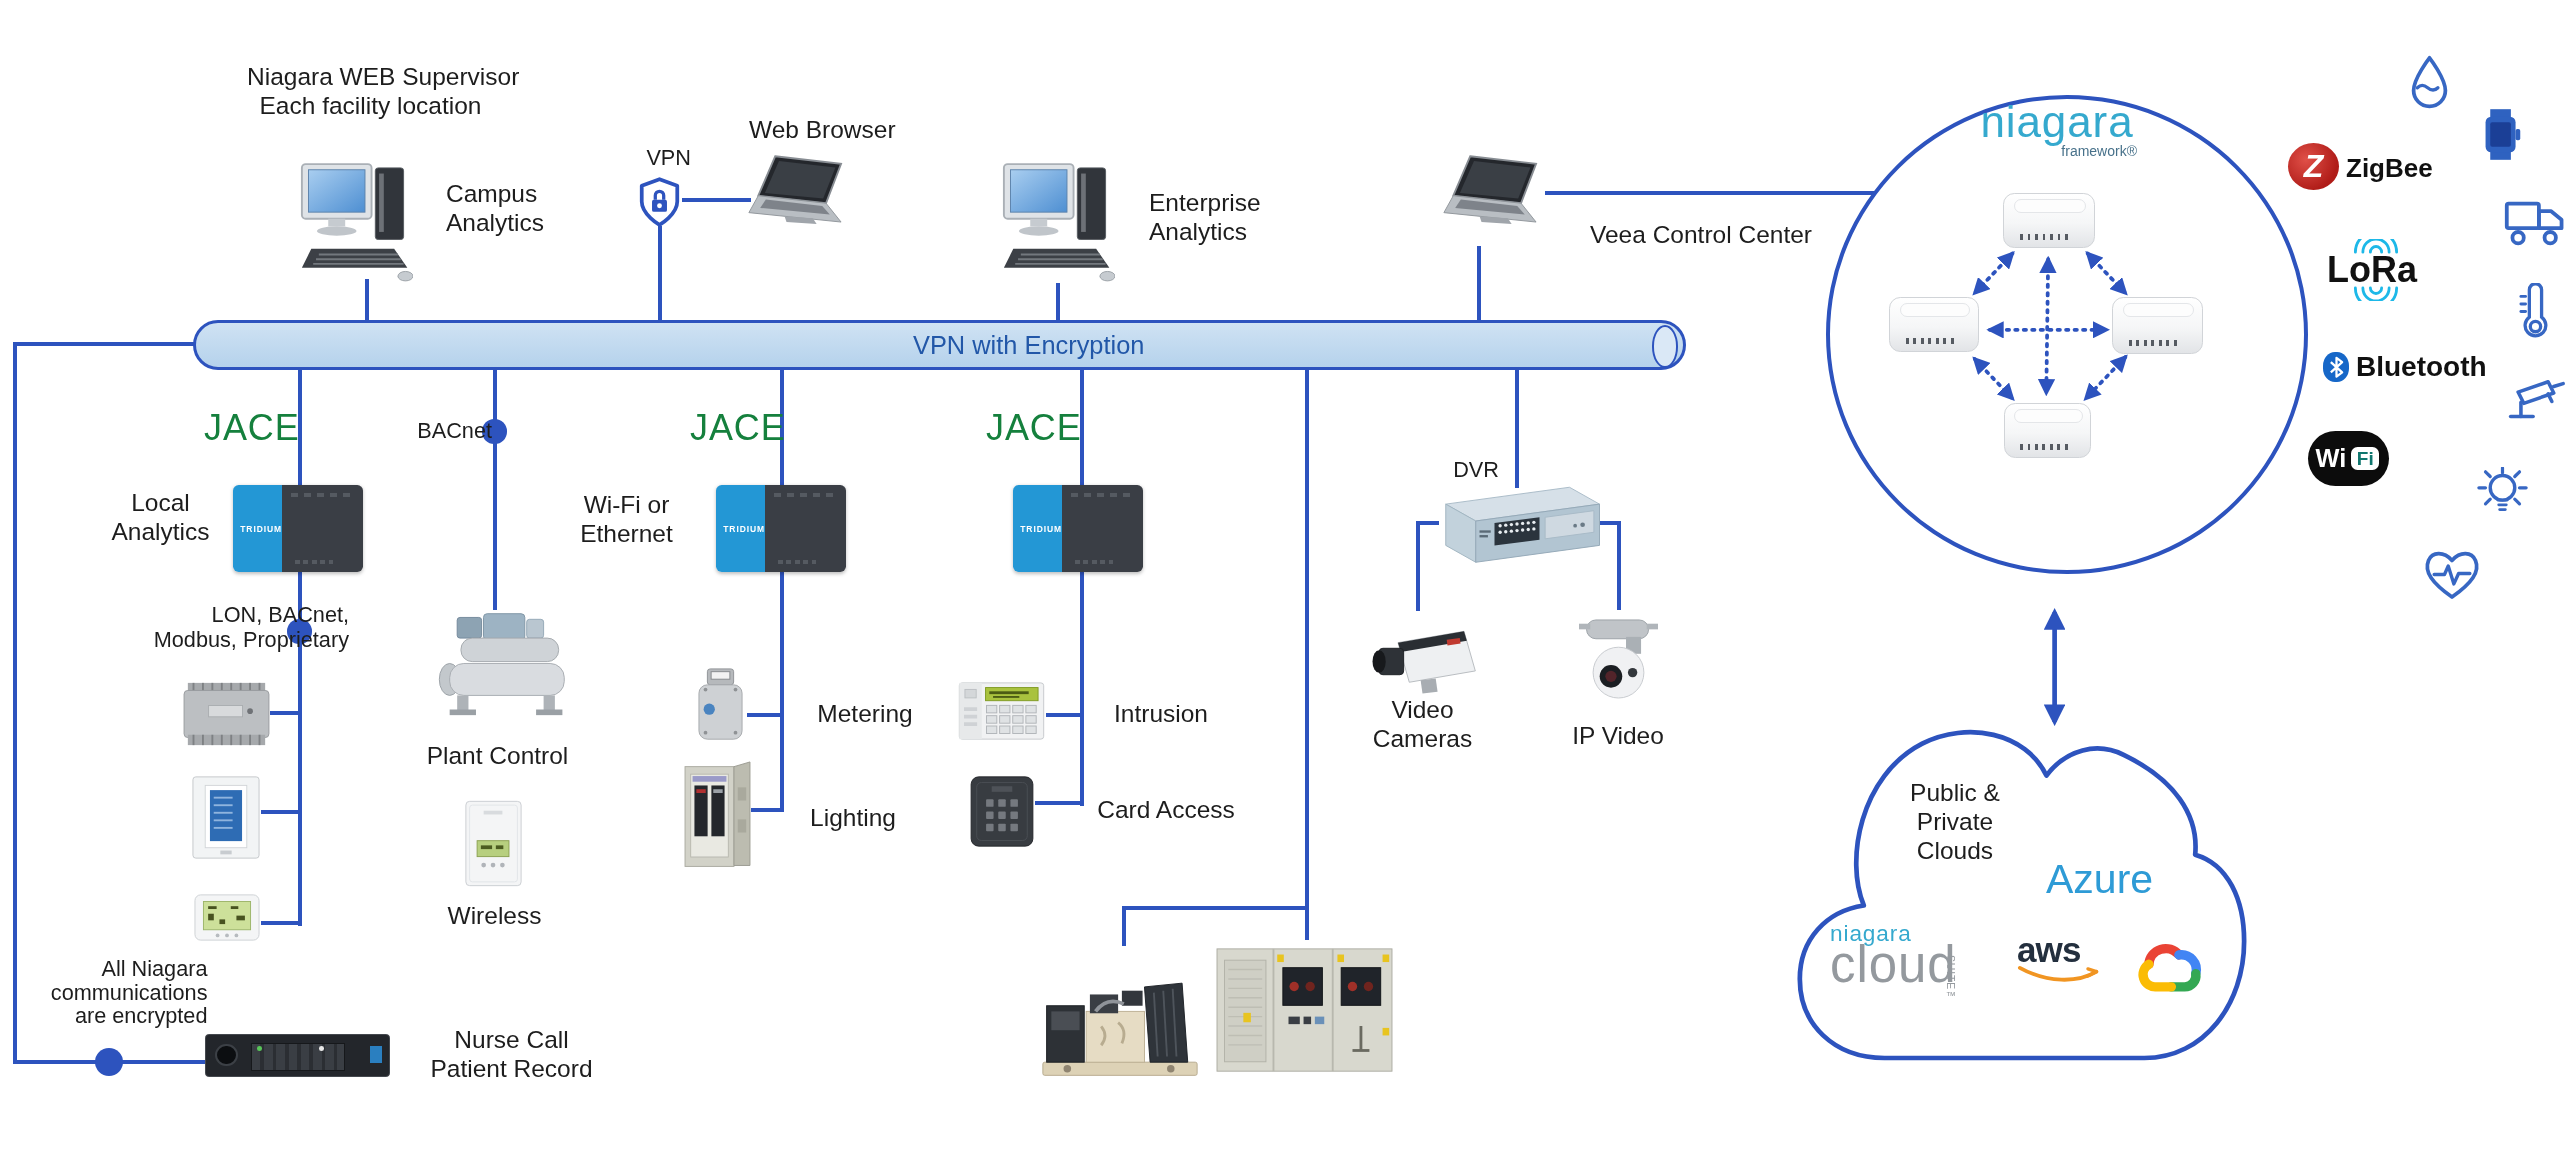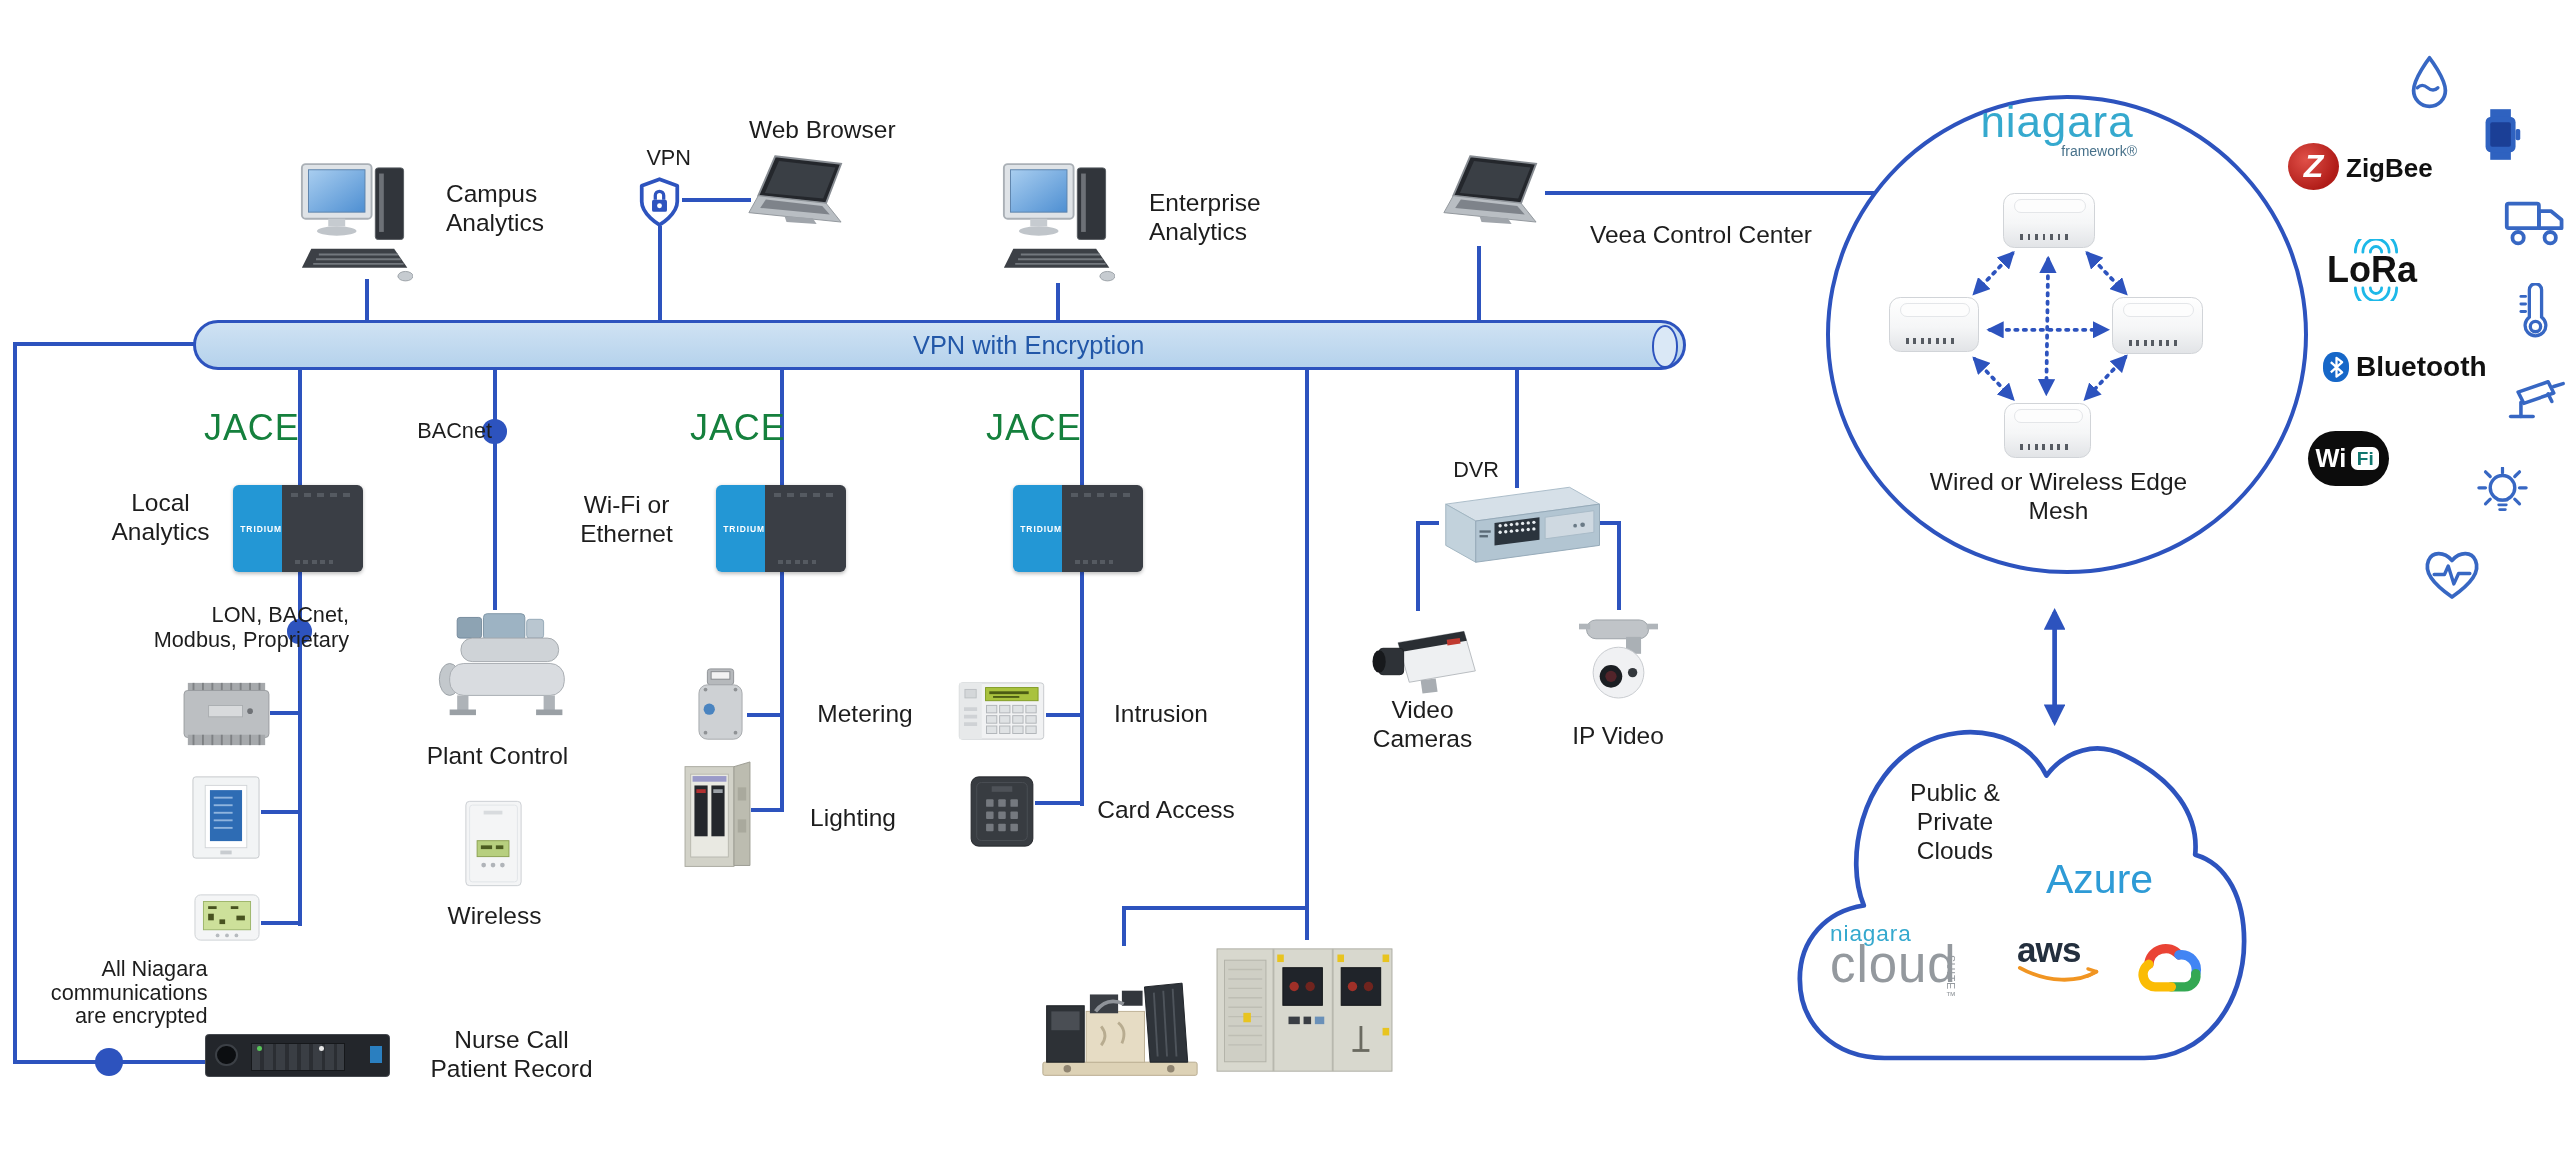--- a/index.html
+++ b/index.html
@@ -106,20 +106,24 @@
   <i class="cl v" style="left:1617px;top:521px;height:89px"></i>
   <span class="dot" style="left:482px;top:419px"></span>
   <span class="dot" style="left:287px;top:619px"></span>
   <span class="dot" style="left:95px;top:1048px;width:28px;height:28px"></span>
 
   <div class="pipe">
     <span class="cap"></span>
     <span class="ptxt">VPN with Encryption</span>
   </div>
 
+  <div class="lb" style="left:247px;top:62px;width:247px">
+    <span>Niagara WEB Supervisor</span><br>
+    <span>Each facility location</span>
+  </div>
 
   <svg style="position:absolute;left:300px;top:162px" width="113" height="121" viewBox="0 0 120 128">
     <rect x="2" y="2" width="74" height="58" rx="4" fill="#dfe3e7" stroke="#aab0b6" stroke-width="2"></rect>
     <rect x="9" y="8" width="60" height="45" fill="url(#scrGrad)" stroke="#5b82ab"></rect>
     <rect x="30" y="60" width="18" height="8" fill="#c6cbd0"></rect>
     <ellipse cx="39" cy="73" rx="21" ry="5" fill="#c0c5ca"></ellipse>
     <rect x="80" y="6" width="30" height="76" rx="3" fill="#31353b" stroke="#565b61"></rect>
     <rect x="84" y="12" width="5" height="62" fill="#6d7177"></rect>
     <polygon points="12,92 100,92 114,112 2,112" fill="#3c4046"></polygon>
     <g stroke="#73787e" stroke-width="2">
@@ -510,24 +514,20 @@
   <svg style="position:absolute;left:1826px;top:95px" width="482" height="479" viewBox="0 0 512 508">
     <g stroke="#2d53be" stroke-width="4" stroke-dasharray="2.5 6.5" stroke-linecap="round" fill="none">
       <line x1="198" y1="168" x2="158" y2="210" marker-start="url(#ah)" marker-end="url(#ah)"></line>
       <line x1="278" y1="168" x2="318" y2="210" marker-start="url(#ah)" marker-end="url(#ah)"></line>
       <line x1="158" y1="280" x2="198" y2="322" marker-start="url(#ah)" marker-end="url(#ah)"></line>
       <line x1="318" y1="278" x2="276" y2="322" marker-start="url(#ah)" marker-end="url(#ah)"></line>
       <line x1="236" y1="174" x2="234" y2="316" marker-start="url(#ah)" marker-end="url(#ah)"></line>
       <line x1="174" y1="249" x2="298" y2="249" marker-start="url(#ah)" marker-end="url(#ah)"></line>
     </g>
   </svg>
-  <div class="lb" style="left:1922px;top:467px;width:273px">
-    <span>Wired or Wireless Edge</span><br>
-    <span>Mesh</span>
-  </div>
 
   <svg style="position:absolute;left:2028px;top:601px" width="57" height="134" viewBox="0 0 60 142">
     <line x1="28" y1="12" x2="28" y2="128" stroke="#2d53be" stroke-width="5" marker-start="url(#ah)" marker-end="url(#ah)"></line>
   </svg>
 
   <svg style="position:absolute;left:1779px;top:721px" width="485" height="353" viewBox="0 0 515 375">
     <path d="M112 358 C58 358 22 322 22 274 C22 232 50 202 90 196 C70 148 86 58 152 24 C200 0 262 12 284 58 C305 30 338 22 366 36 C420 62 446 100 442 142 C477 152 494 190 494 234 C494 300 452 358 388 358 Z" fill="#ffffff" stroke="#2d53be" stroke-width="5" stroke-linejoin="round"></path>
   </svg>
   <div class="lb" style="left:1870px;top:778px;width:170px">
     <span>Public &amp;</span><br>

